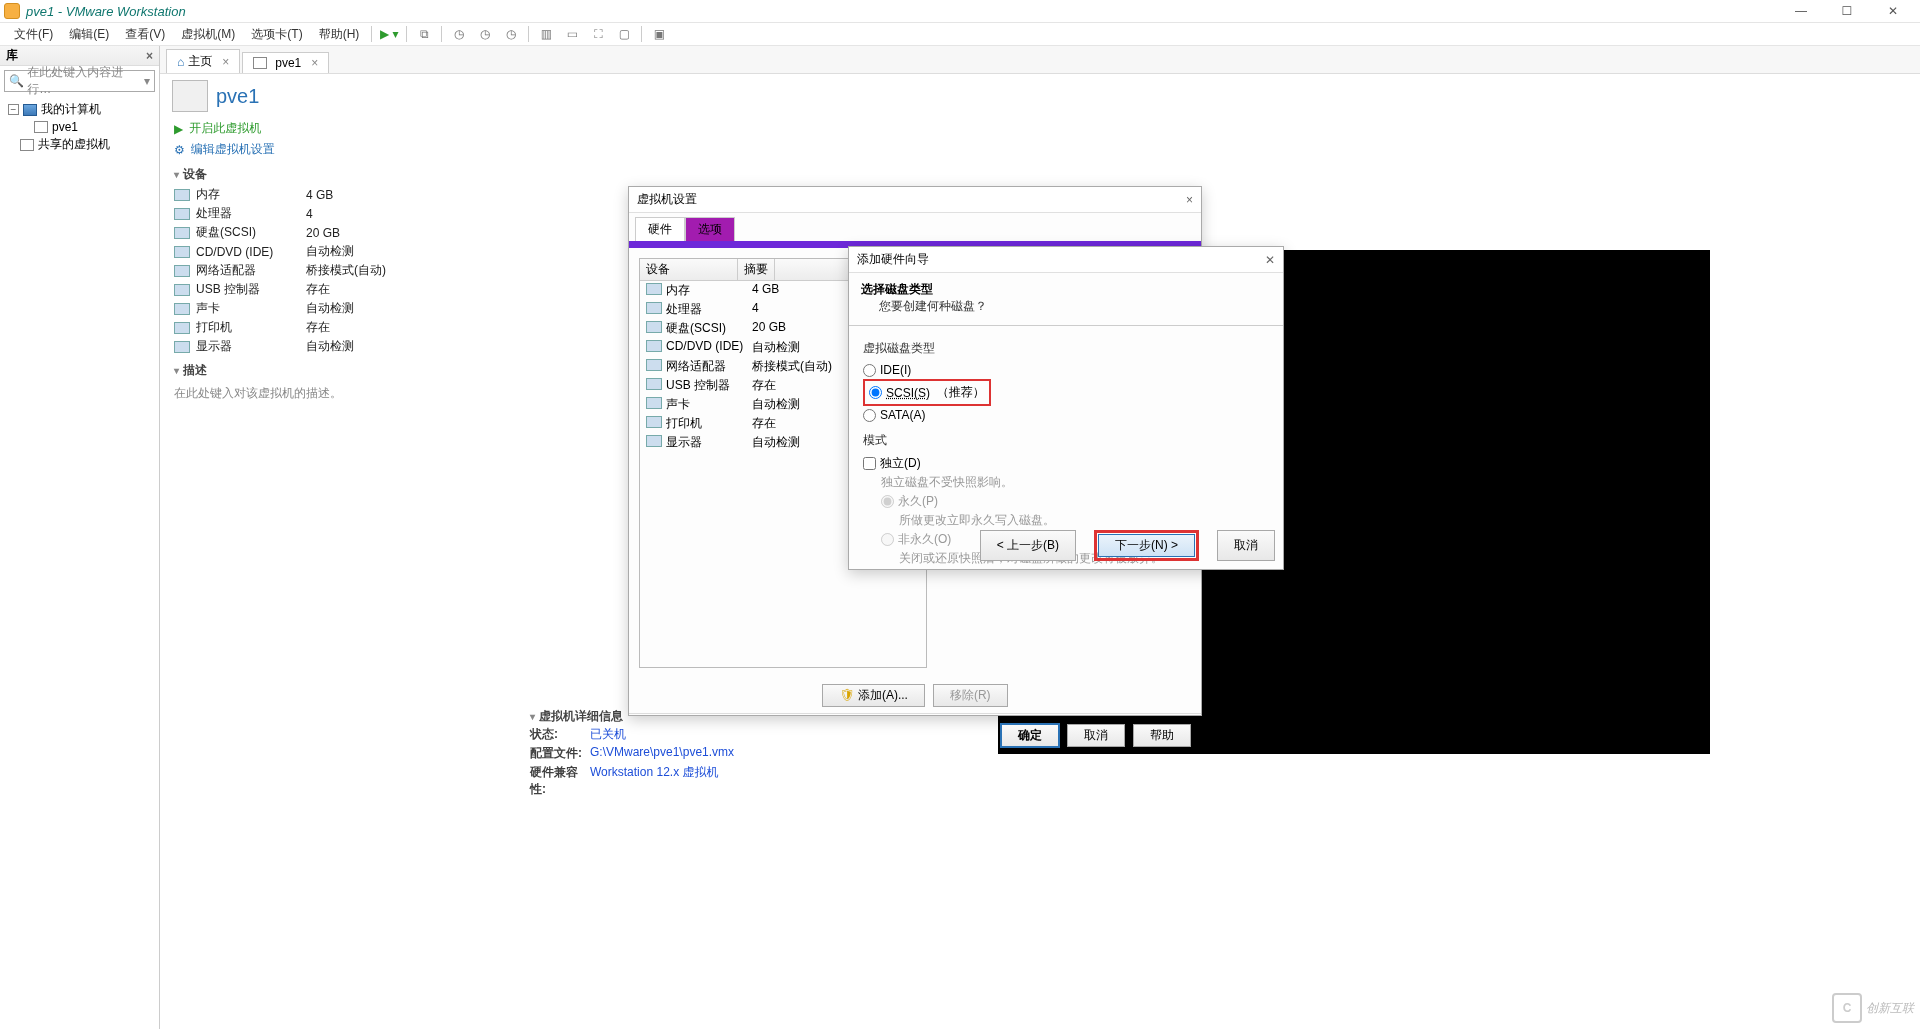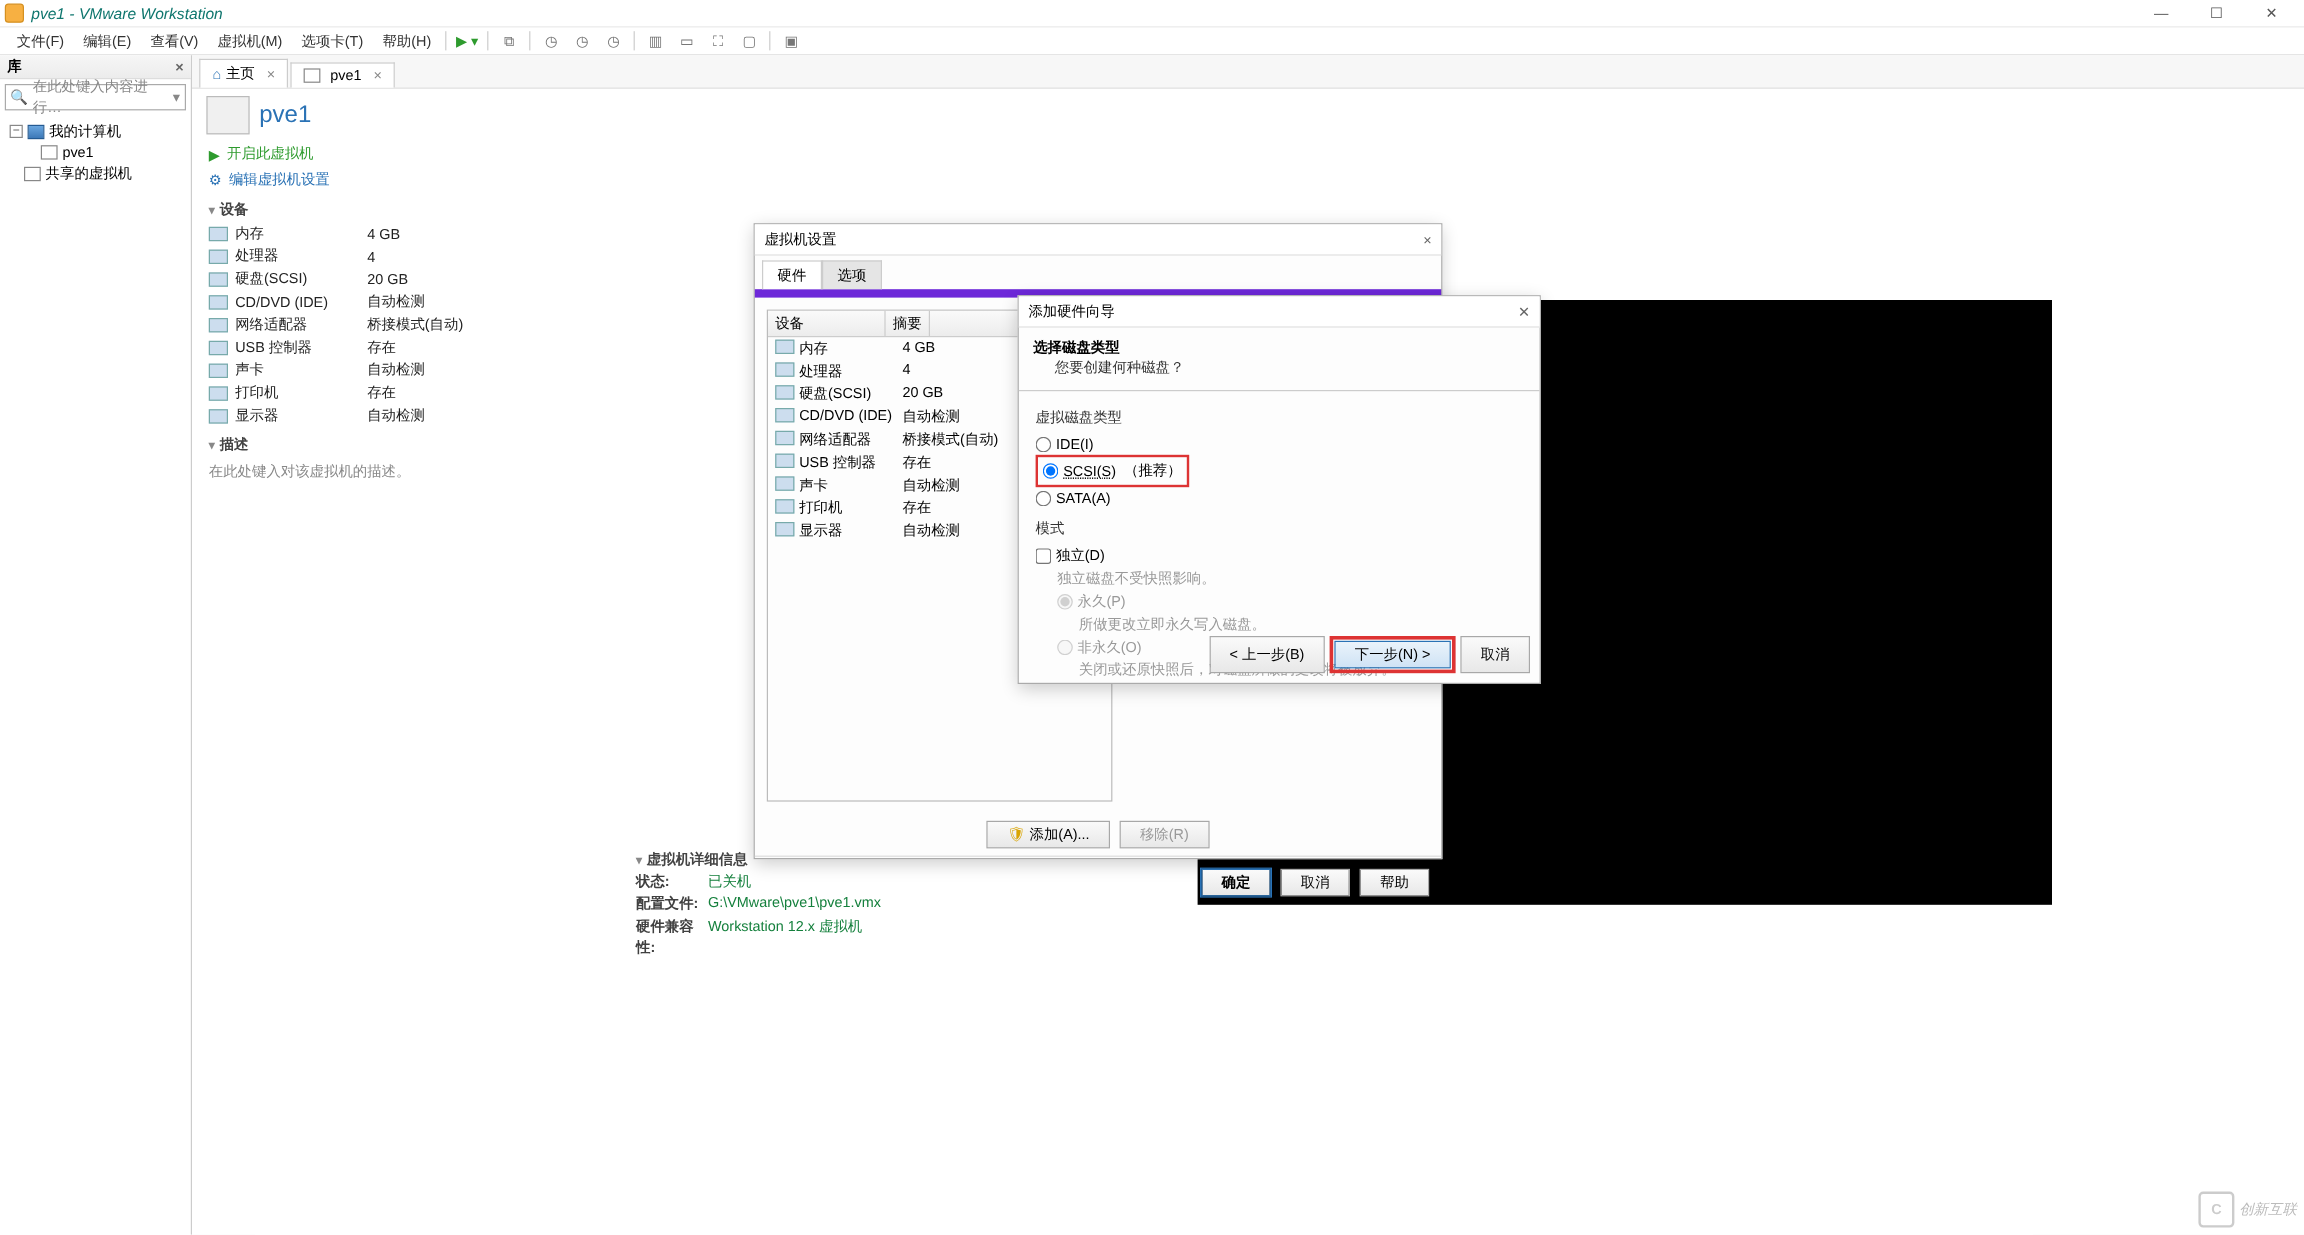--- a/index.html
+++ b/index.html
@@ -51,33 +51,33 @@
 .dev-row { display: flex; padding: 1px 0; align-items: center; }
 .dev-row .dic { width: 16px; height: 12px; margin-right: 6px; display: inline-block; border: 1px solid #7aa; background: #cde; }
 .dev-row .label { width: 110px; color: #222; }
 .dev-row .value { color: #222; }
 .desc-text { padding: 4px 14px; color: #888; }
 
 
 .vm-details { position: absolute; bottom: 230px; left: 370px; }
 .vm-details .row { display: flex; padding: 1px 0; }
 .vm-details .k { width: 60px; text-align: left; color: #404040; font-weight: bold; padding-right: 6px; }
-.vm-details .v { color: #15803d; }
+.vm-details .v { color: #1d4ed8; }
 
 
 .vm-screen { position: absolute; right: 210px; top: 176px; width: 712px; height: 504px; background: #000; }
 
 
 .dlg { position: absolute; background: #fdfdfd; border: 1px solid #aaa; box-shadow: 0 4px 14px rgba(0,0,0,.2); }
 .dlg-settings { left: 468px; top: 140px; width: 574px; height: 530px; }
 .dlg-title { height: 26px; background: #fff; border-bottom: 1px solid #e0e0e0; display: flex; align-items: center; padding: 0 8px; }
 .dlg-title .x { margin-left: auto; color: #666; }
 .dlg-tabs { display: flex; border-bottom: 7px solid #6d28d9; padding: 4px 6px 0; }
 .dlg-tab { border: 1px solid #ccc; border-bottom: none; padding: 3px 12px; background: #fff; }
-.dlg-tab.inactive { background: #e5e5e5; }
+.dlg-tab.inactive { background: #a21caf; }
 .dlg-body { padding: 10px; display: flex; gap: 8px; height: 430px; }
 .dev-table { border: 1px solid #bbb; width: 288px; }
 .dev-table .hd { display: flex; background: linear-gradient(#fafafa,#ececec); border-bottom: 1px solid #ccc; }
 .dev-table .hd .c { padding: 2px 6px; border-right: 1px solid #ccc; }
 .dev-table .hd .c1 { width: 98px; }
 .dev-table .row { display: flex; padding: 1px 0; }
 .dev-table .row .dic { width: 16px; height: 12px; margin: 1px 4px 0 6px; border: 1px solid #7aa; background: #cde; }
 .dev-table .row .c1 { width: 86px; }
 .right-pane { flex: 1; }
 .right-pane .grp-title { color: #333; margin-bottom: 4px; }
@@ -91,21 +91,21 @@
 .dlg-wizard { left: 688px; top: 200px; width: 436px; height: 324px; background: #fdfdfd; }
 .wiz-hdr { padding: 8px 12px 10px; border-bottom: 1px solid #ccc; }
 .wiz-hdr .t1 { font-weight: bold; }
 .wiz-hdr .t2 { padding-left: 18px; color: #333; }
 .wiz-body { padding: 10px 14px; }
 .grp-label { color: #333; margin: 4px 0; }
 .radio-row, .check-row { display: flex; align-items: center; padding: 2px 0; }
 .radio-row input, .check-row input { margin-right: 4px; }
 .radio-row.disabled, .sub-disabled { color: #999; }
 .redbox { border: 2px solid #d33; padding: 1px 4px; display: inline-flex; align-items: center; }
-.wiz-footer { position: absolute; bottom: 0; left: 0; right: 0; padding: 8px; display: flex; justify-content: flex-end; gap: 4px; }
+.wiz-footer { position: absolute; bottom: 0; left: 0; right: 0; padding: 8px; display: flex; justify-content: flex-end; gap: 18px; }
 .wiz-footer .dlg-btn.primary { border: 1px solid #2a72b5; background: linear-gradient(#eaf3fb,#cfe3f5); }
 .rednext { border: 3px solid #d33; padding: 1px; display: inline-block; }
 
 .watermark { position: absolute; right: 6px; bottom: 6px; display: flex; align-items: center; gap: 4px; color: #bbb; font-style: italic; font-size: 16px; }
 .watermark .logo { width: 30px; height: 30px; border: 2px solid #ccc; border-radius: 4px; display: flex; align-items: center; justify-content: center; color: #ccc; font-weight: bold; font-style: normal; }
 </style>
 </head>
 <body>
 
 <div class="titlebar">

